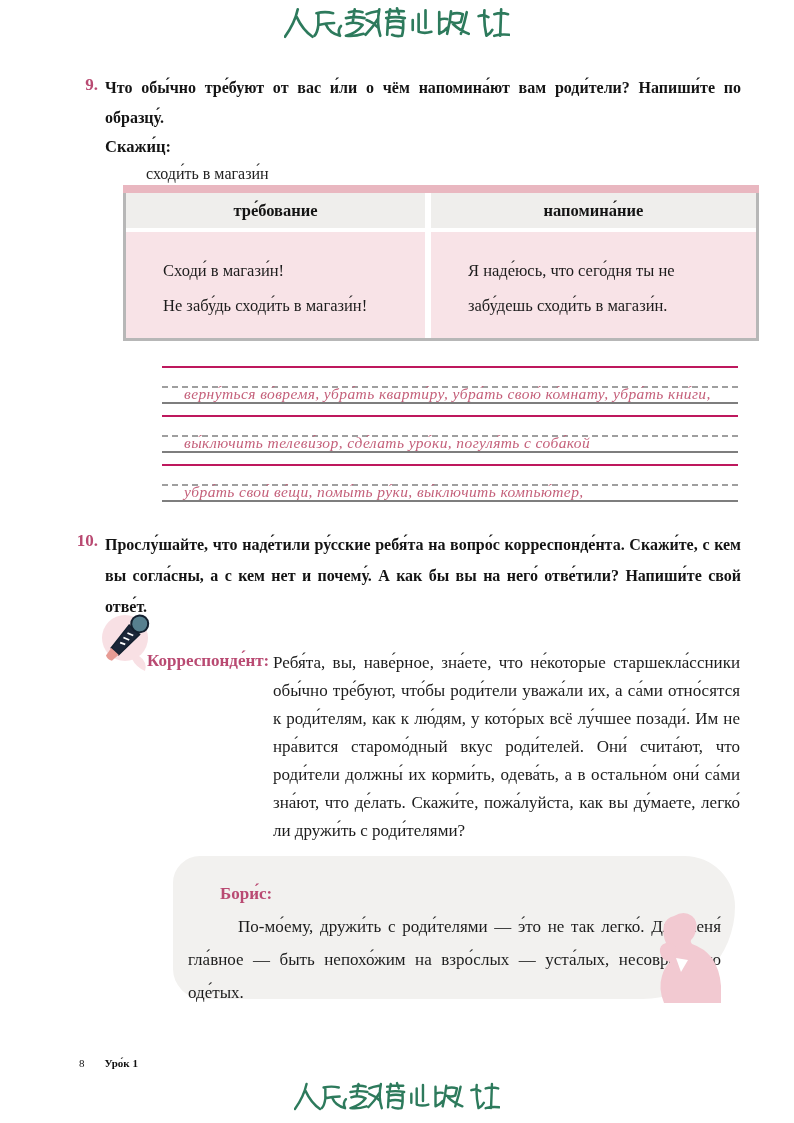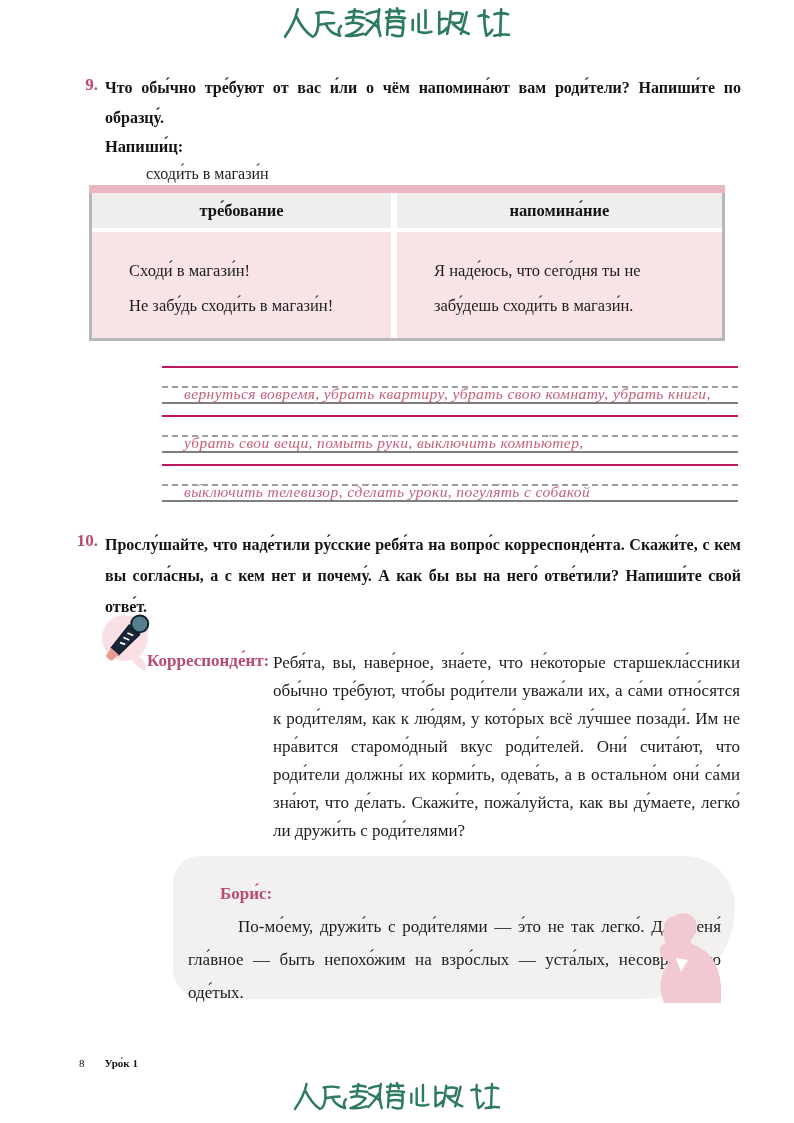--- a/index.html
+++ b/index.html
@@ -76,24 +76,24 @@
       <path d="M104 6 Q112 4 122 5 M108 3 L107 9 M115 2 L117 8 M104 12 Q113 10 123 12 M106 12 L105 29 M106 16 Q114 14 121 16 M121 12 Q122 24 120 30 Q114 31 110 29 M106 22 Q113 20 120 22"></path>
       <path d="M137 8 L137 26 Q143 28 150 26 M131 14 L131 24 M144 4 L144 22"></path>
       <path d="M158 6 L158 28 Q163 26 166 22 M158 14 Q162 12 166 13 M170 5 Q169 16 166 28 M170 8 Q176 6 182 8 L180 16 Q175 18 170 16 M172 18 Q178 24 188 28 M186 6 Q184 16 180 28"></path>
       <path d="M198 10 Q203 8 208 11 M204 4 Q203 16 206 30 Q210 28 212 24 M214 8 Q221 6 228 8 M221 3 L220 30 M214 30 Q221 28 229 29"></path>
     </g>
   </svg>
 </div>
 
 <div class="abs ex-num" style="left:60px;top:75px;">9.</div>
 <div class="abs instruction" style="left:105px;top:73px;width:636px;">Что обы́чно тре́буют от вас и́ли о чём напомина́ют вам роди́тели? Напиши́те по образцу́.</div>
-<div class="abs sample-label" style="left:105px;top:137px;">Напиши́ц:</div>
+<div class="abs sample-label" style="left:105px;top:137px;">Скажи́ц:</div>
 <div class="abs sample-text" style="left:146px;top:165px;">сходи́ть в магази́н</div>
 
-<div class="abs" style="left:89px;top:185px;width:636px;">
+<div class="abs" style="left:123px;top:185px;width:636px;">
   <div class="tbl-pinkbar"></div>
   <div class="tbl-box">
     <div class="tbl-row header">
       <div class="tbl-cell-h c1">тре́бование</div>
       <div class="tbl-cell-h c2">напомина́ние</div>
     </div>
     <div class="tbl-row body">
       <div class="tbl-cell-b c1">
         <div class="cell-line">Сходи́ в магази́н!</div>
         <div class="cell-line">Не забу́дь сходи́ть в магази́н!</div>
@@ -105,25 +105,25 @@
   </div>
 </div>
 
 <div class="abs" style="left:162px;top:366px;width:576px;">
   <div class="write-group">
     <div class="dash"></div>
     <span class="hw">верну́ться во́время, убра́ть кварти́ру, убра́ть свою́ ко́мнату, убра́ть кни́ги,</span>
   </div>
   <div class="write-group">
     <div class="dash"></div>
-    <span class="hw">убра́ть свои́ ве́щи, помы́ть ру́ки, вы́ключить компью́тер,</span>
+    <span class="hw">вы́ключить телеви́зор, сде́лать уро́ки, погуля́ть с соба́кой</span>
   </div>
   <div class="write-group">
     <div class="dash"></div>
-    <span class="hw">вы́ключить телеви́зор, сде́лать уро́ки, погуля́ть с соба́кой</span>
+    <span class="hw">убра́ть свои́ ве́щи, помы́ть ру́ки, вы́ключить компью́тер,</span>
   </div>
 </div>
 
 <div class="abs ex-num" style="left:60px;top:531px;">10.</div>
 <div class="abs instruction" style="left:105px;top:529px;width:636px;line-height:31px;">Прослу́шайте, что наде́тили ру́сские ребя́та на вопро́с корреспонде́нта. Скажи́те, с кем вы согла́сны, а с кем нет и почему́. А как бы вы на него́ отве́тили? Напиши́те свой отве́т.</div>
 
 <div class="abs" style="left:100px;top:610px;">
   <svg width="58" height="62" viewBox="0 0 58 62">
     <circle cx="25" cy="28" r="23" fill="#f8e0e4"></circle>
     <path d="M38 45 Q48 52 45 61 Q36 57 32 49 Z" fill="#f8e0e4"></path>

